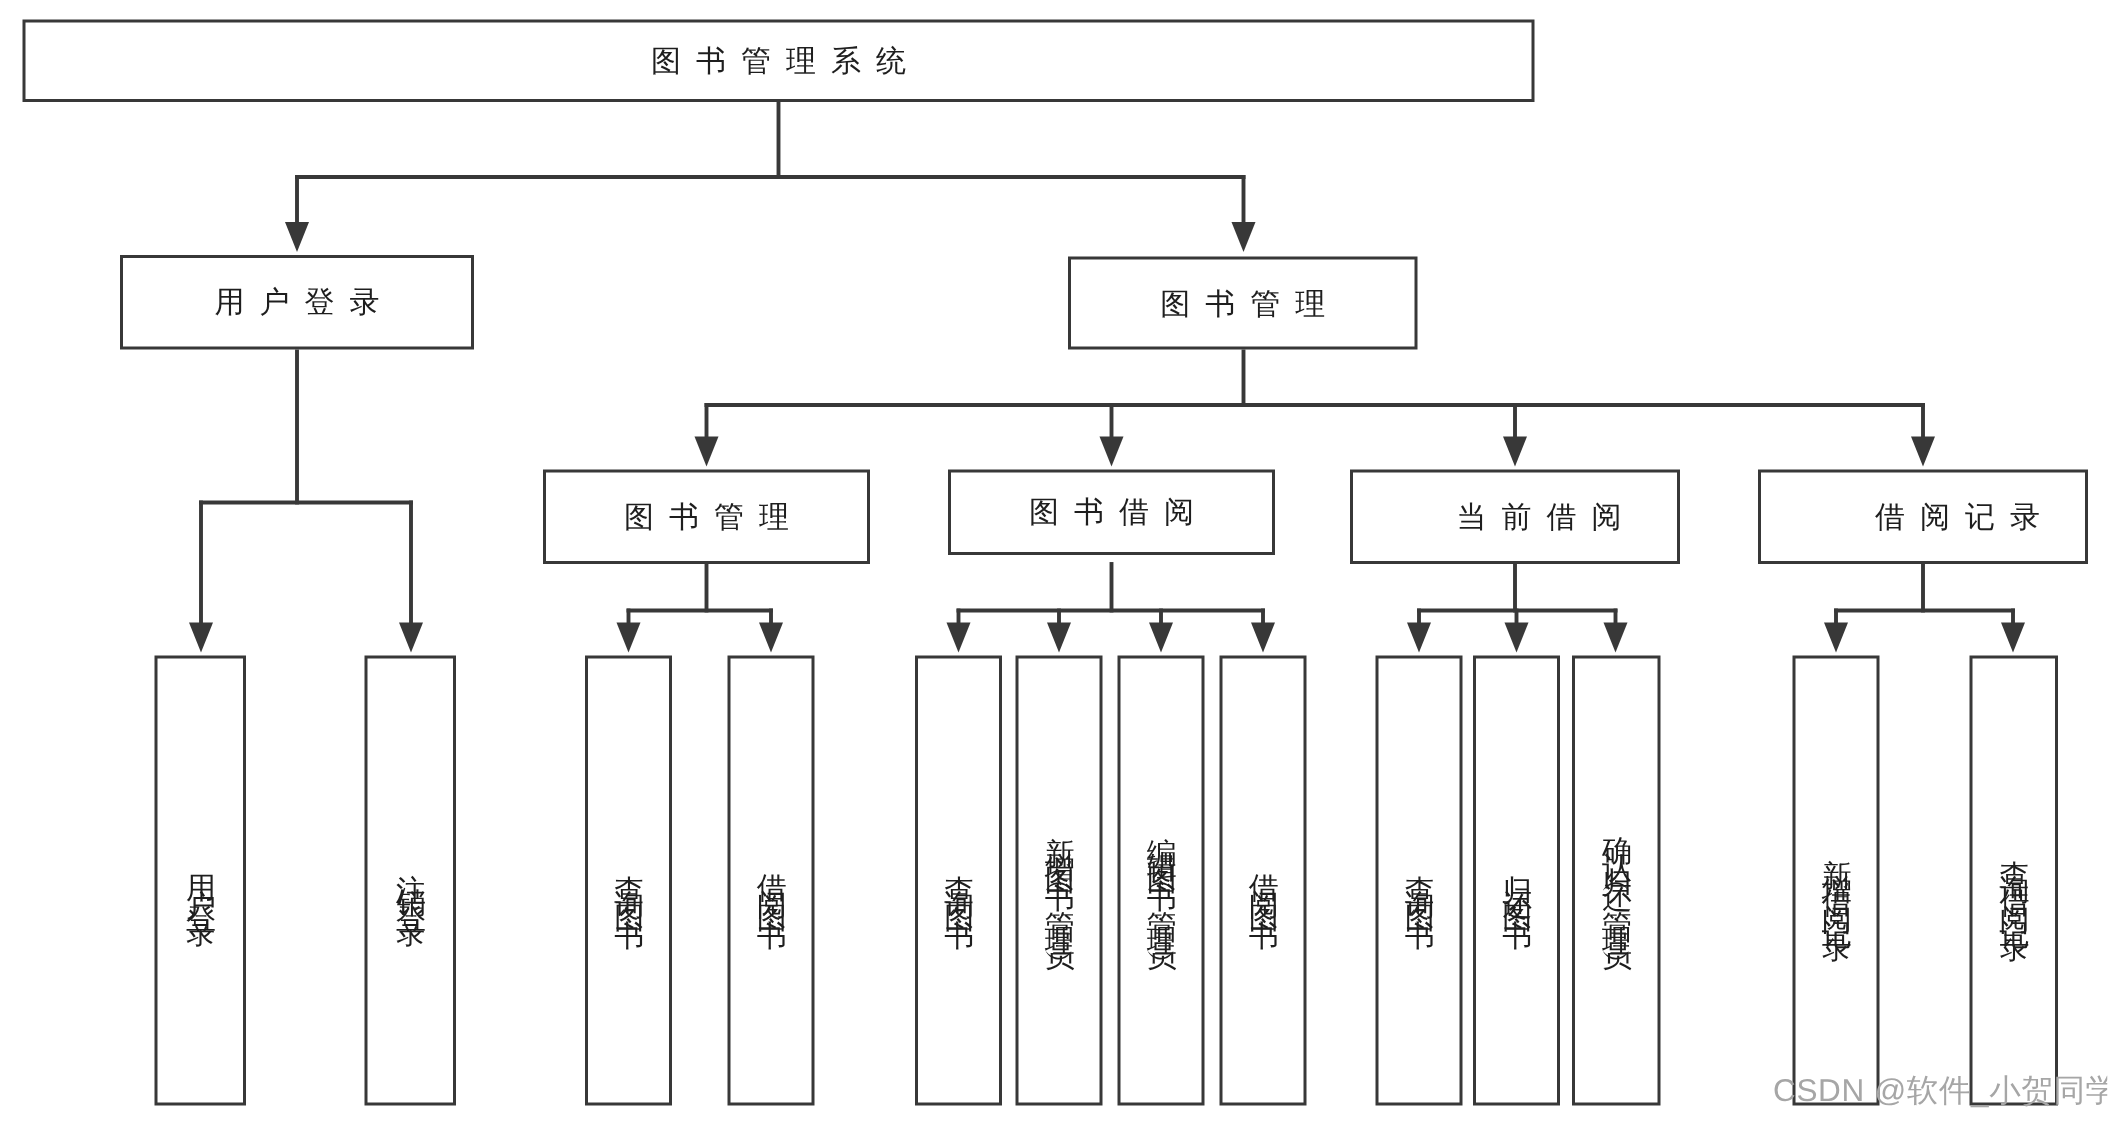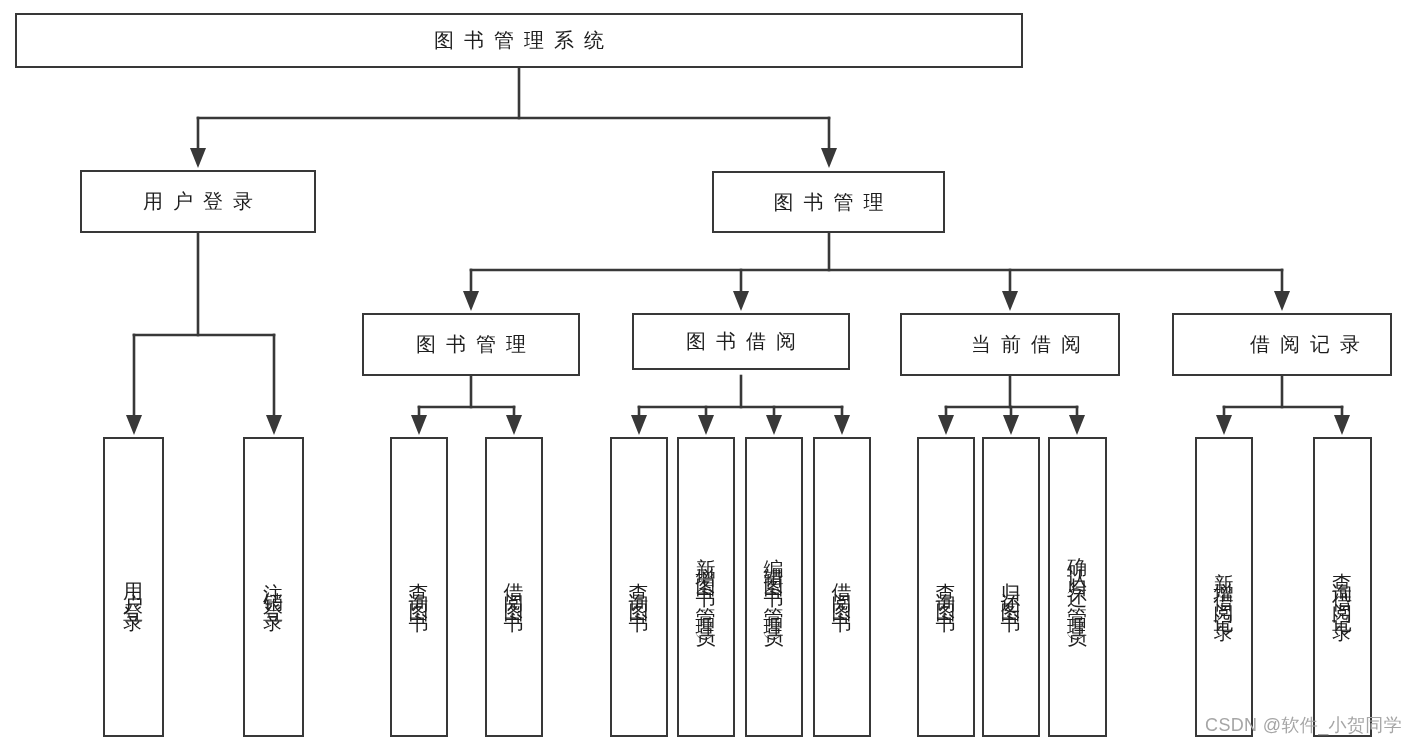--- a/index.html
+++ b/index.html
@@ -59,21 +59,21 @@
     font-size: 20px;
     white-space: nowrap;
   }
 
   .watermark {
     position: absolute;
     left: 1182px;
     top: 713px;
     width: 220px;
     text-align: right;
-    font-size: 18px;
+    font-size: 21px;
     color: var(--watermark-color);
     z-index: 3;
     white-space: nowrap;
     letter-spacing: 0.02em;
   }
 </style>
 </head>
 <body>
 
 <div class="canvas">

